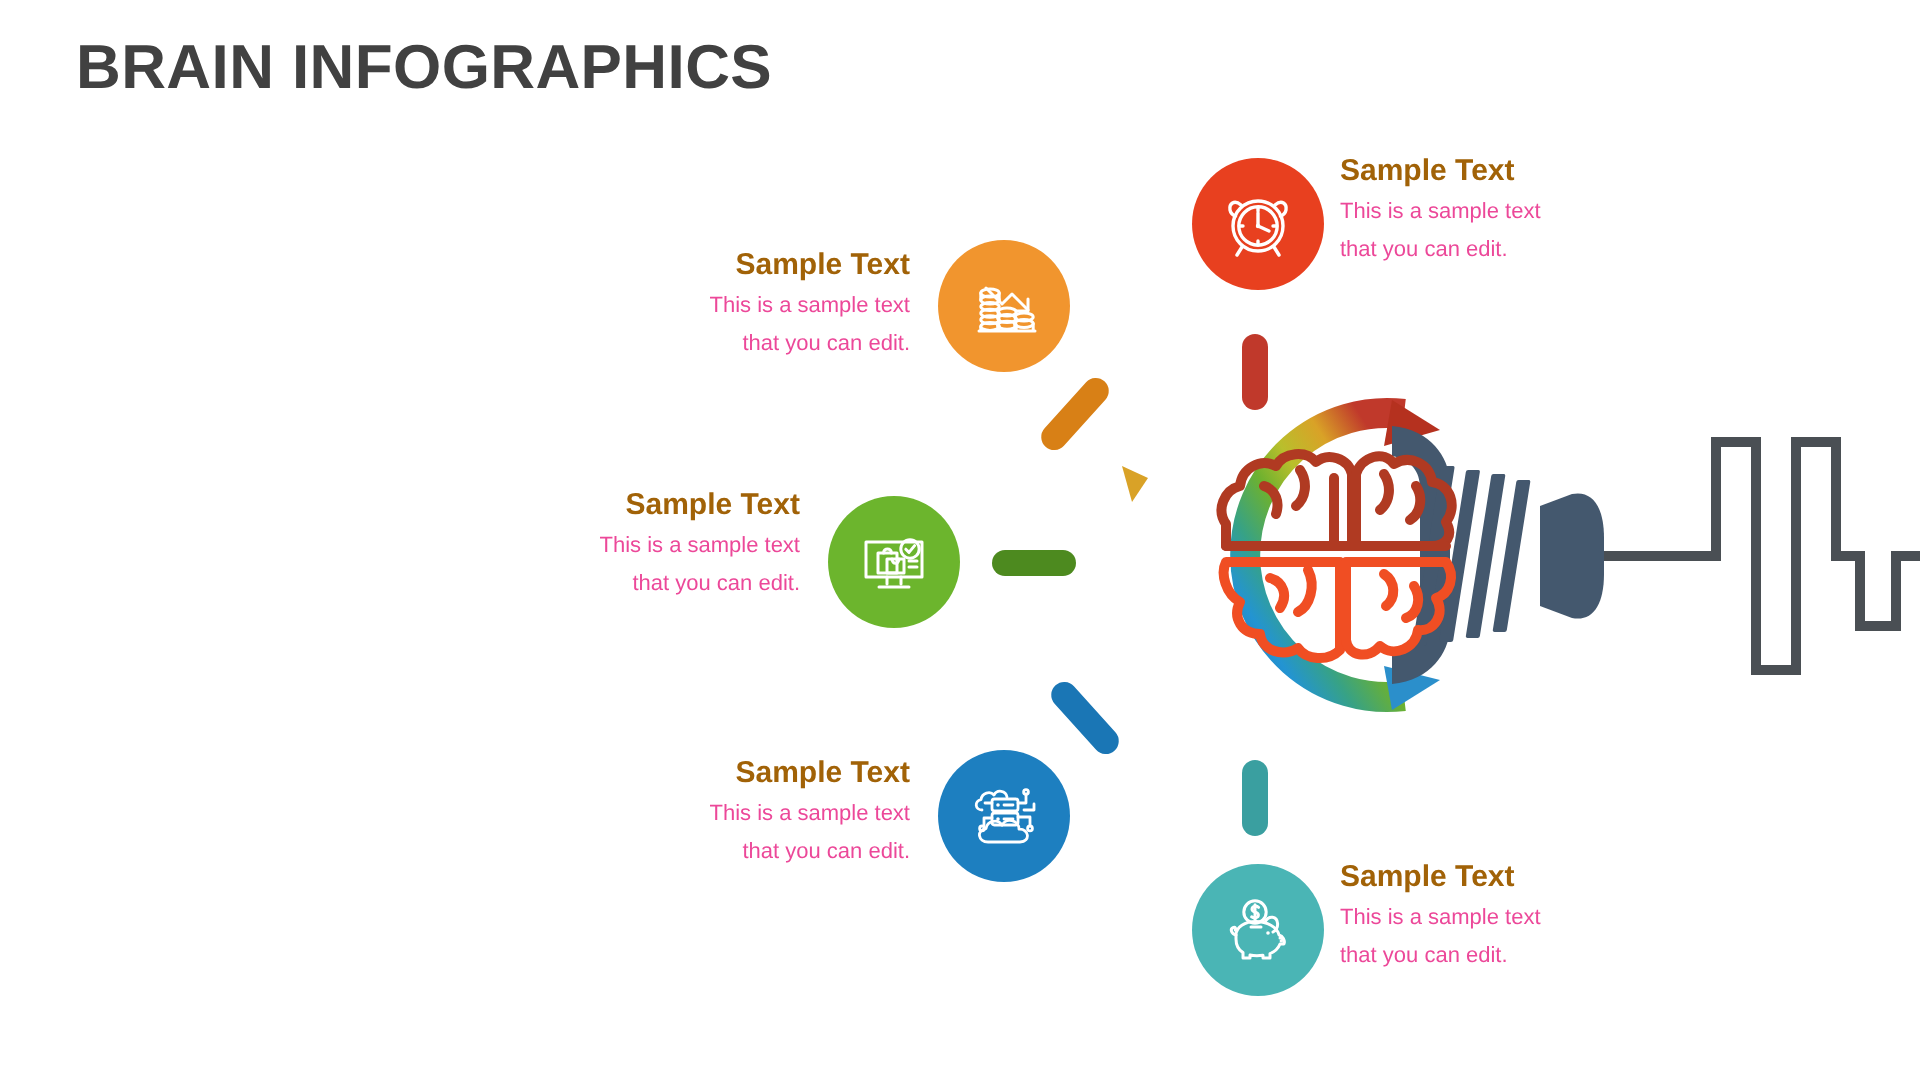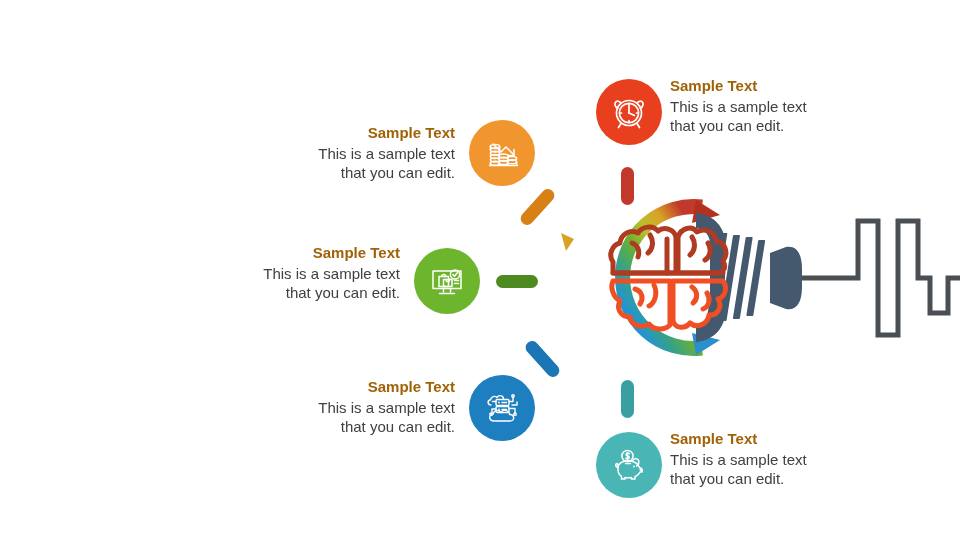--- a/index.html
+++ b/index.html
@@ -59,38 +59,39 @@
     width: 200px;
   }
   .node-text .head {
     font-size: 15px;
     font-weight: bold;
     color: #a16207;
     line-height: 19px;
     margin-bottom: 2px;
   }
   .node-text .body {
-    font-size: 15px;
-    color: #404040;
+    font-size: 11px;
+    color: #ec4899;
     line-height: 19px;
   }
   .align-right { text-align: right; }
   .align-left  { text-align: left; }
 
   
   .connector {
     position: absolute;
     border-radius: 20px;
   }
 </style>
 </head>
 <body>
 
 <div id="slide">
 
+  <div id="title">BRAIN INFOGRAPHICS</div>
 
   <div id="bulb-graphic">
     <svg width="440" height="185" viewBox="0 0 440 185" xmlns="http://www.w3.org/2000/svg">
       <defs>
         <linearGradient id="arcGrad" x1="1" y1="0" x2="0.12" y2="1">
           <stop offset="0%" stop-color="#c0392b"></stop>
           <stop offset="14%" stop-color="#c0392b"></stop>
           <stop offset="30%" stop-color="#d9a227"></stop>
           <stop offset="45%" stop-color="#b9bf2c"></stop>
           <stop offset="58%" stop-color="#6db12f"></stop>

